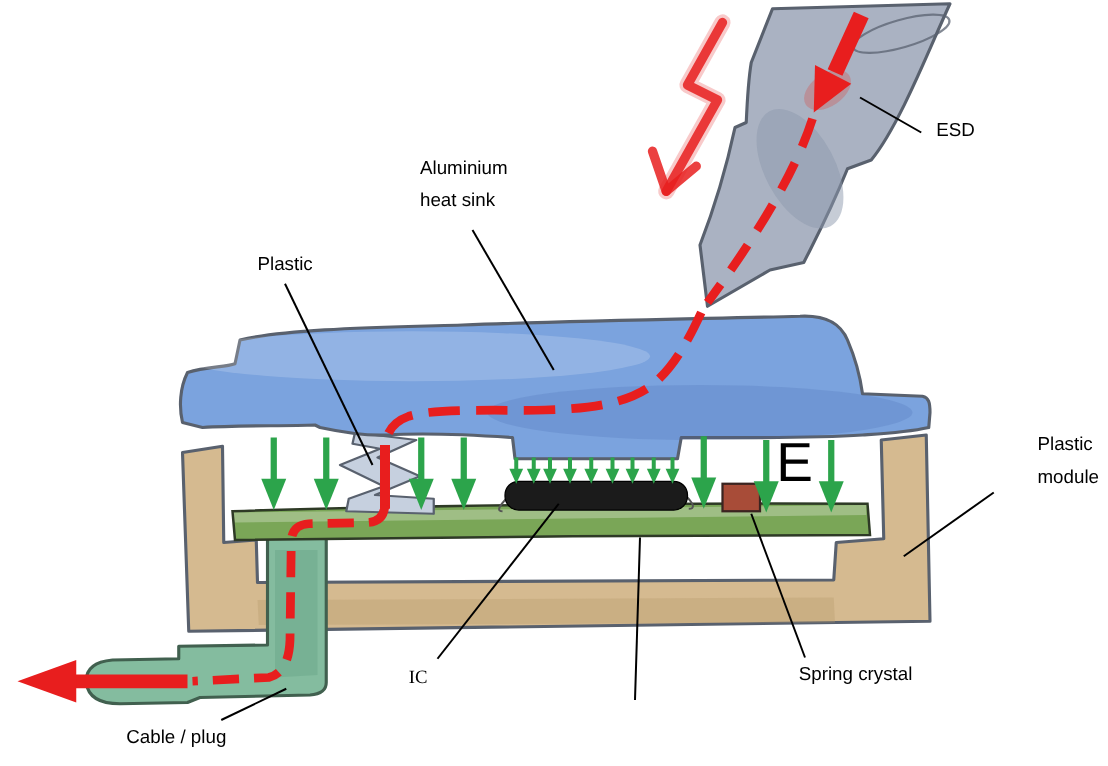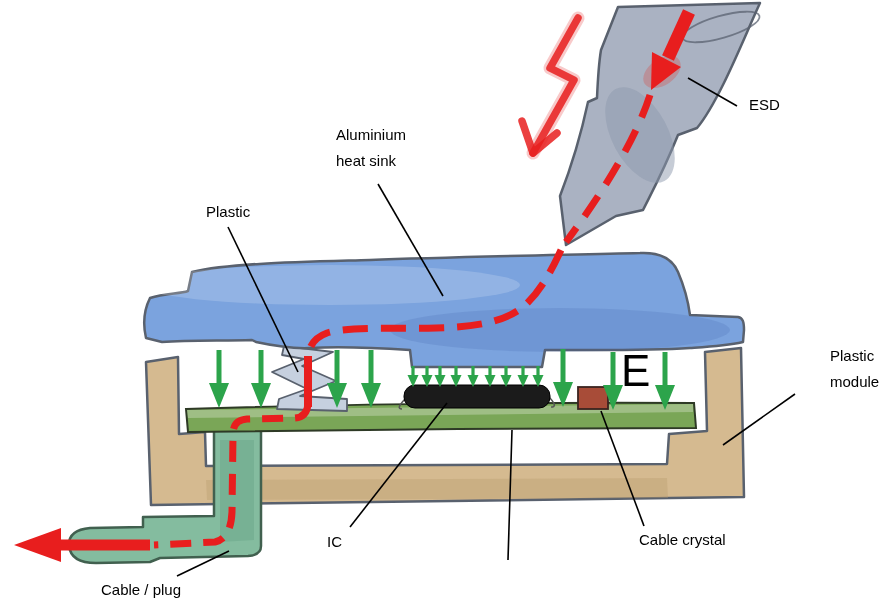--- a/index.html
+++ b/index.html
@@ -114,18 +114,18 @@
   <div>heat sink</div>
 </div>
 <div class="lbl" style="left:206px;top:199px;">Plastic</div>
 <div class="lbl" style="left:749px;top:92px;">
   <div>ESD</div>
 </div>
 <div class="lbl" style="left:799px;top:343px;margin-left:31px;">
   <div>Plastic</div>
   <div>module</div>
 </div>
-<div class="lbl" style="left:327px;top:529px;">IC</div>
-<div class="lbl" style="left:639px;top:527px;">Cable crystal</div>
+<div class="lbl" style="left:327px;top:529px;font-family:Liberation Serif, serif;">IC</div>
+<div class="lbl" style="left:639px;top:527px;">Spring crystal</div>
 <div class="lbl" style="left:88px;top:577px;margin-left:13px;">Cable / plug</div>
 <div class="lbl efield" style="left:621px;top:349px;">E</div>
 
 </div>
 
 </body></html>

